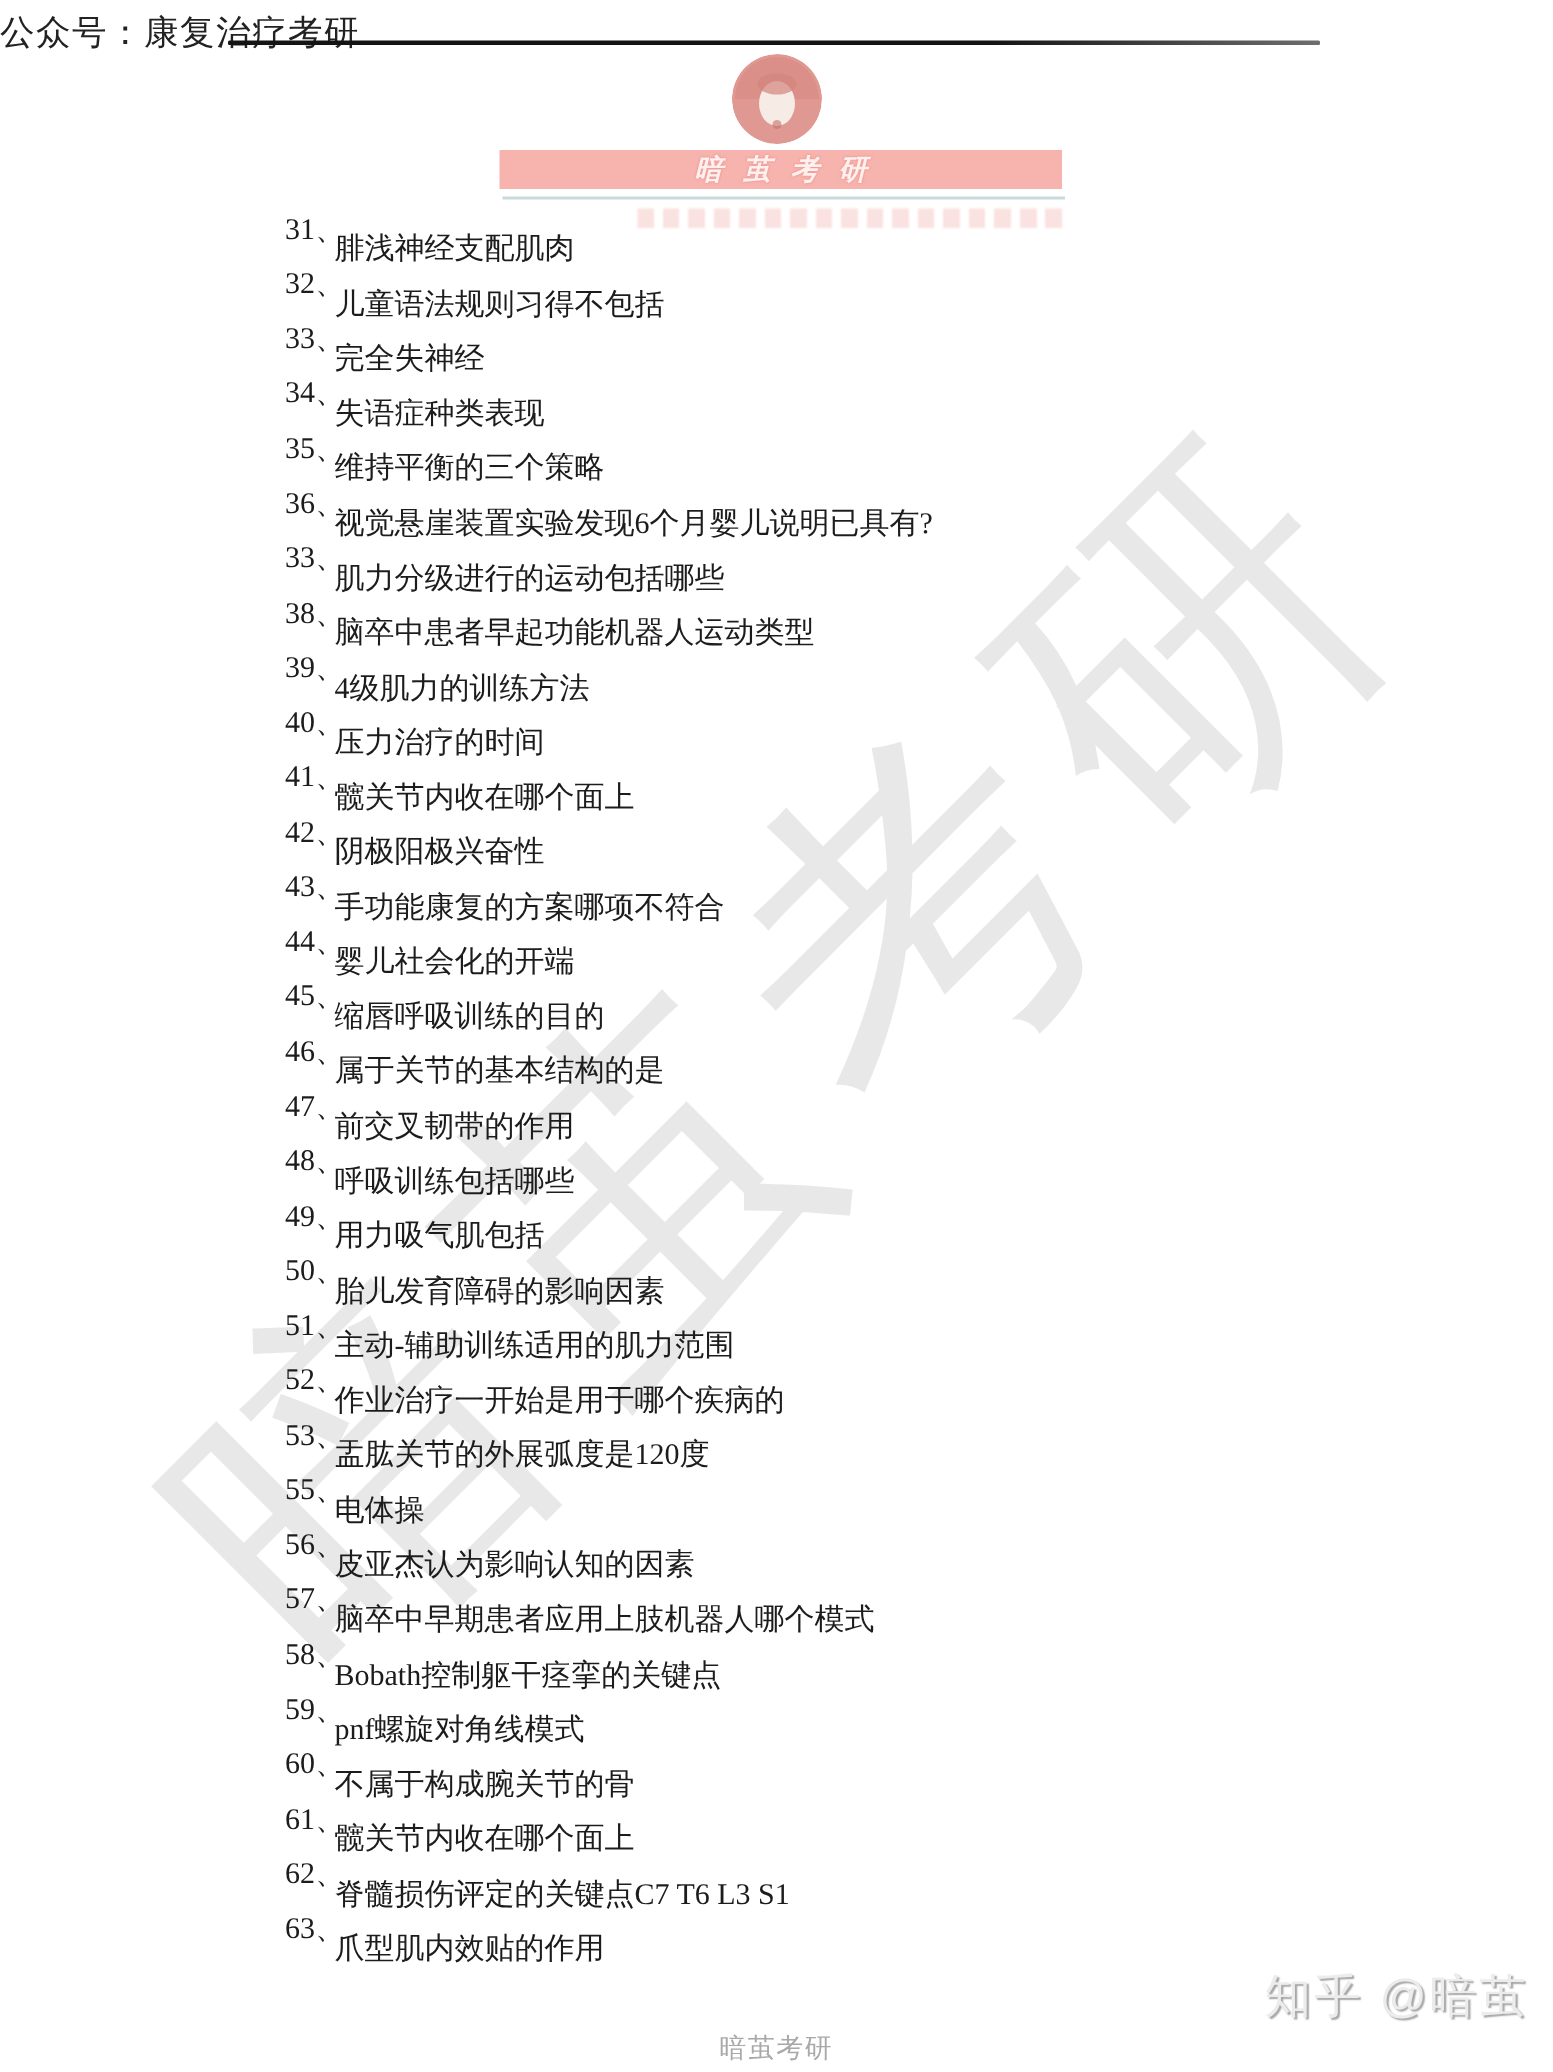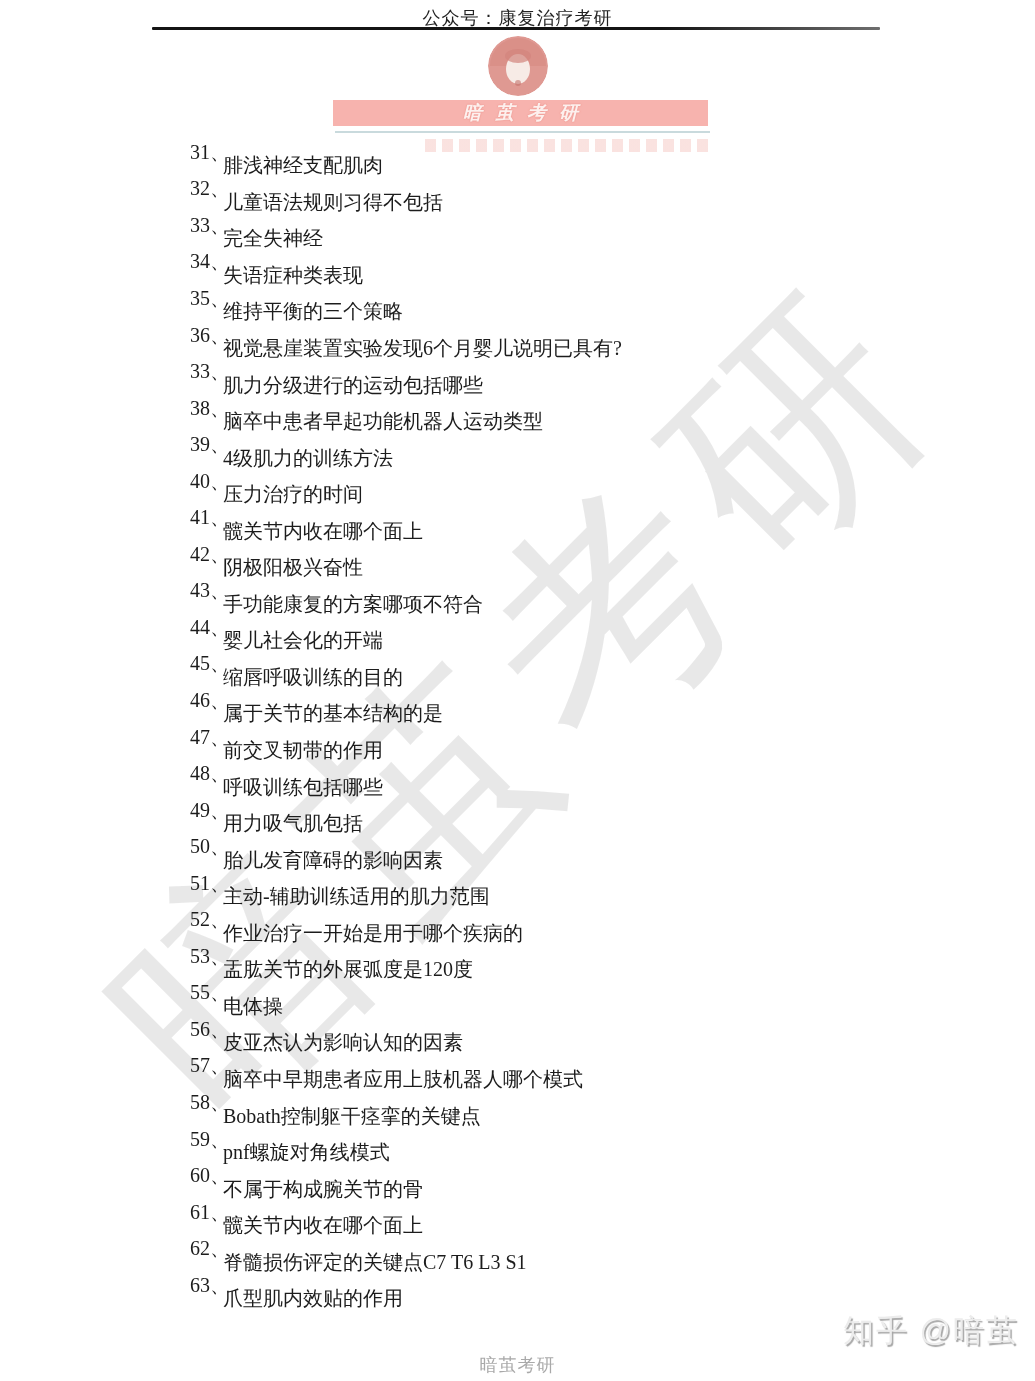--- a/index.html
+++ b/index.html
@@ -7,21 +7,21 @@
     position:relative;
     width:1035px;height:1381px;
     background:#ffffff;
     overflow:hidden;
     font-family:"Liberation Serif","DejaVu Serif",serif;
     color:#1c1c1c;
   }
   
   .header-title{
     position:absolute;top:6px;left:0;width:100%;
-    text-align:center;font-size:18px;letter-spacing:1px;color:#222;
+    font-size:23px;letter-spacing:1px;color:#222;
   }
   .header-rule{
     position:absolute;top:27px;left:152px;width:728px;height:3px;
     background:linear-gradient(to right,#141414 70%,#6e6e6e 100%);
     border-radius:1px;
   }
   
   .avatar{
     position:absolute;top:36px;left:488px;width:60px;height:60px;
     border-radius:50%;overflow:hidden;opacity:.82;

